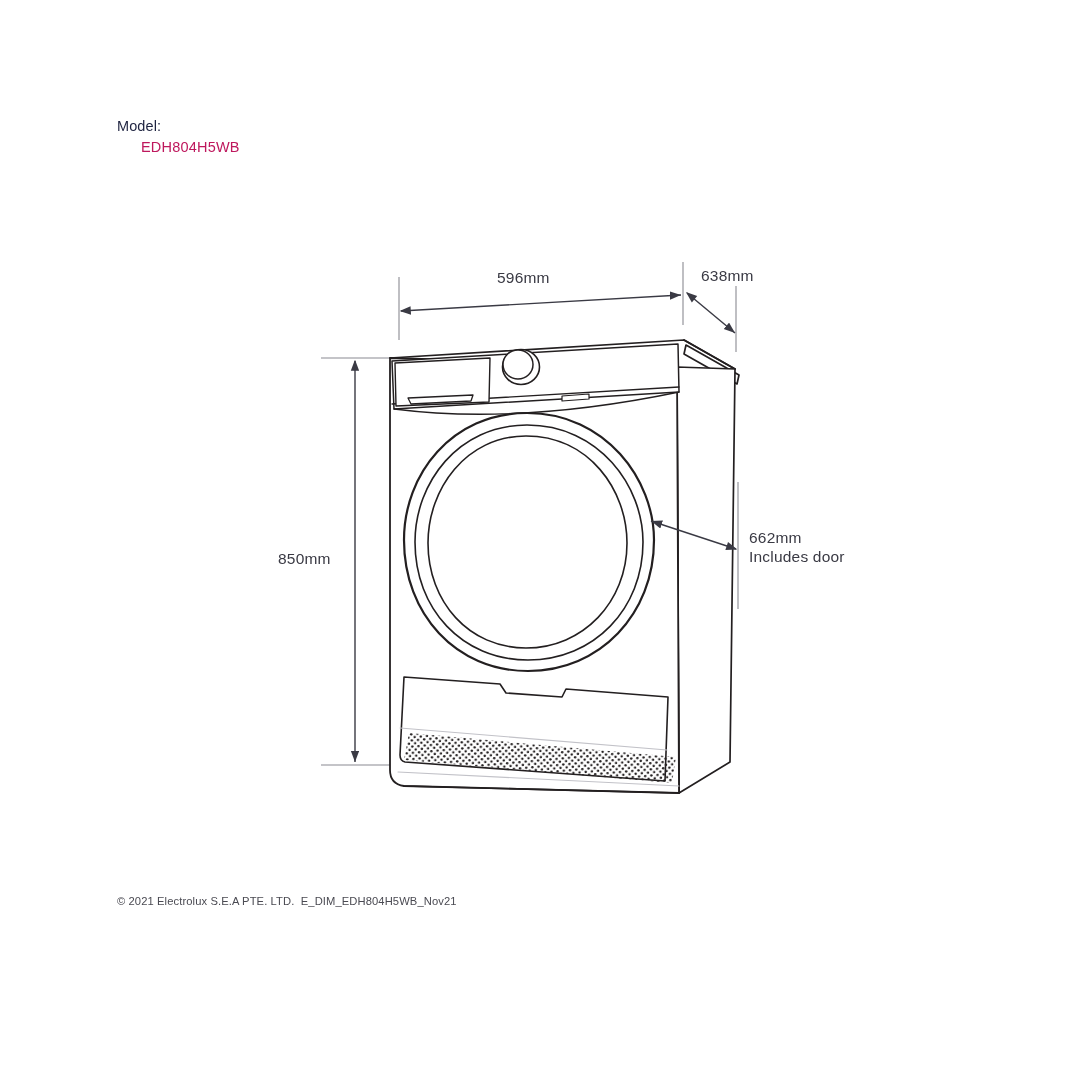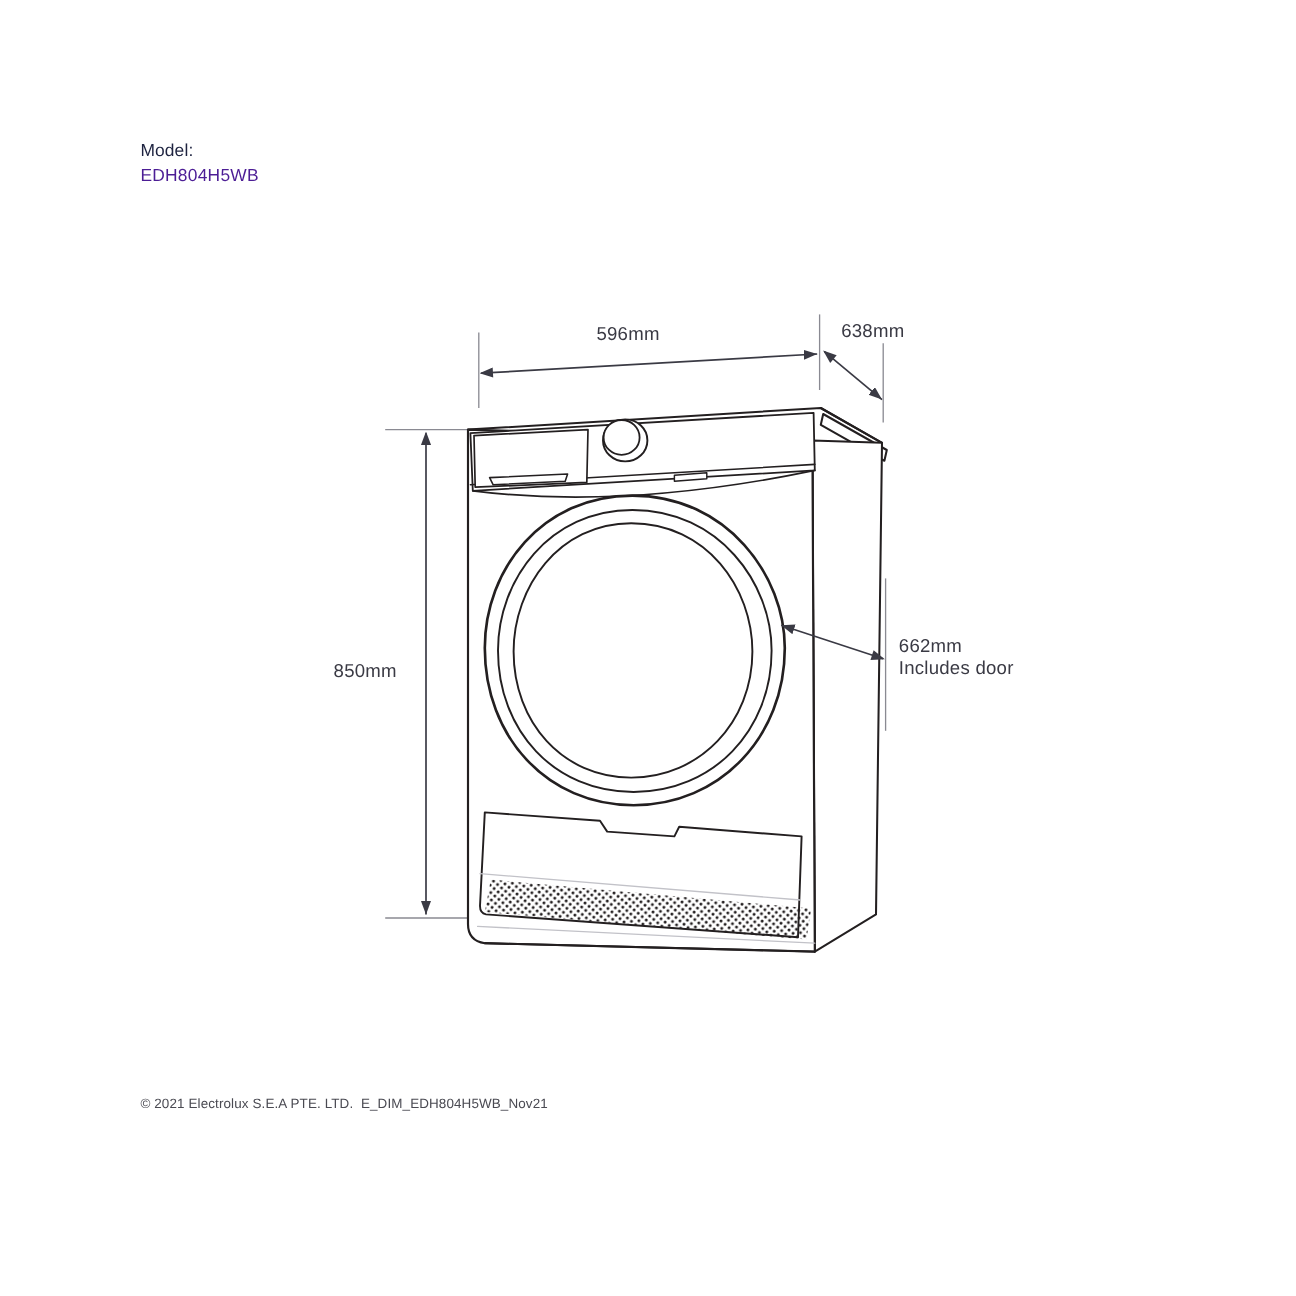--- a/index.html
+++ b/index.html
@@ -30,28 +30,29 @@
   }
   .model-label {
     font-size: 14.5px;
     font-weight: normal;
     color: #1e2340;
     letter-spacing: 0.1px;
   }
   .model-value {
     font-size: 14.5px;
     font-weight: normal;
-    color: #4c1d95;
+    color: #be185d;
     letter-spacing: 0.2px;
+    margin-left: 24px;
   }
   
   .footer {
     position: absolute;
     left: 117px;
-    top: 914px;
+    top: 895px;
     font-size: 11.2px;
     color: #4a4a52;
     letter-spacing: 0.1px;
     white-space: pre;
   }
   
   .drawing {
     position: absolute;
     left: 0;
     top: 0;

